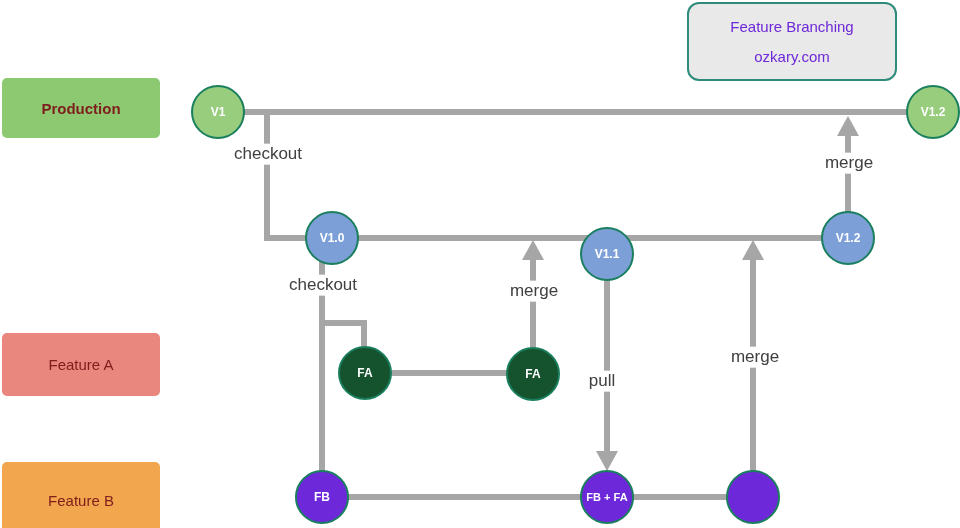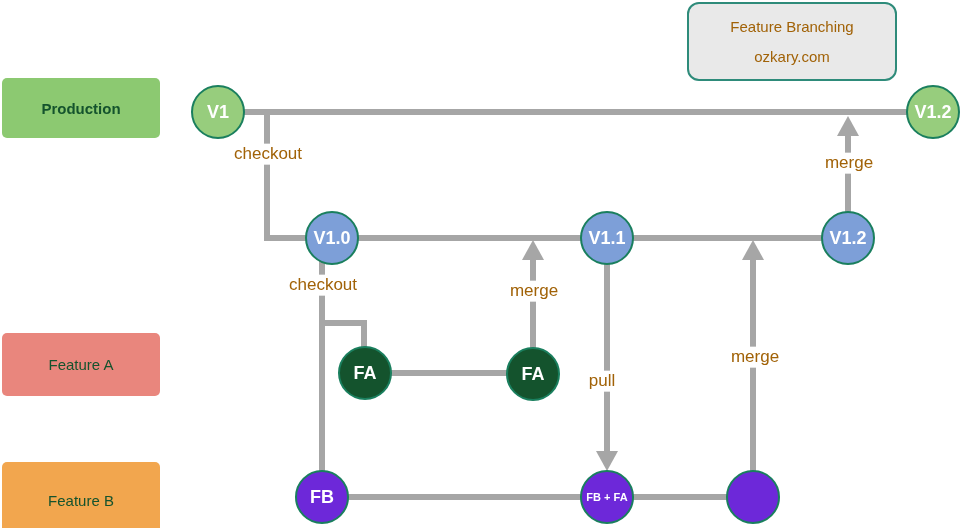--- a/index.html
+++ b/index.html
@@ -11,21 +11,21 @@
     overflow: hidden;
     font-family: "Liberation Sans", sans-serif;
   }
 
   
   .lane {
     position: absolute;
     left: 2px;
     width: 158px;
     border-radius: 5px;
-    color: #14532d;
+    color: #7f1d1d;
     display: flex;
     align-items: center;
     justify-content: center;
     font-size: 15px;
     z-index: 3;
   }
   .lane-production  { top: 78px;  height: 60px; background: #8CC971; font-weight: bold; }
   .lane-development { top: 207px; height: 62px; background: #5CB3E6; }
   .lane-feature-a   { top: 333px; height: 63px; background: #E9867D; }
   .lane-feature-b   { top: 462px; height: 76px; background: #F2A64E; }
@@ -36,21 +36,21 @@
     left: 687px; top: 2px;
     width: 210px; height: 79px;
     box-sizing: border-box;
     background: #E9E9E9;
     border: 2px solid #2E8B7A;
     border-radius: 12px;
     display: flex;
     flex-direction: column;
     align-items: center;
     justify-content: space-evenly;
-    color: #a16207;
+    color: #6d28d9;
     font-size: 15px;
     z-index: 4;
   }
 
   
   .line { position: absolute; background: #A6A6A6; z-index: 1; }
 
   
   .arrow-up, .arrow-down {
     position: absolute; width: 0; height: 0; z-index: 1;
@@ -58,41 +58,41 @@
     border-right: 11px solid transparent;
   }
   .arrow-up   { border-bottom: 20px solid #A6A6A6; }
   .arrow-down { border-top:    20px solid #A6A6A6; }
 
   
   .edge-label {
     position: absolute;
     transform: translate(-50%, -50%);
     background: #ffffff;
-    color: #a16207;
+    color: #404040;
     font-size: 17px;
     line-height: 1.1;
     padding: 1px 4px;
     white-space: nowrap;
     z-index: 2;
   }
 
   
   .node {
     position: absolute;
     width: 54px; height: 54px;
     box-sizing: border-box;
     border-radius: 50%;
     border: 2px solid #1A7F5E;
     display: flex;
     align-items: center;
     justify-content: center;
     color: #ffffff;
     font-weight: bold;
-    font-size: 18px;
+    font-size: 12px;
     z-index: 3;
   }
   .node-green  { background: #97CD7D; }
   .node-blue   { background: #7D9FD8; }
   .node-salmon { background: #14532d; }
   .node-orange { background: #6d28d9; }
   .node-small-text { font-size: 11px; text-align: right; }
 </style>
 </head>
 <body>
@@ -129,21 +129,21 @@
   <div class="edge-label" style="left:268px; top:154px;">checkout</div>
   <div class="edge-label" style="left:323px; top:285px;">checkout</div>
   <div class="edge-label" style="left:534px; top:291px;">merge</div>
   <div class="edge-label" style="left:849px; top:163px;">merge</div>
   <div class="edge-label" style="left:755px; top:357px;">merge</div>
   <div class="edge-label" style="left:602px; top:381px;text-align:right;">pull</div>
 
   <div class="node node-green" style="left:191px; top:85px;">V1</div>
   <div class="node node-green" style="left:906px; top:85px;">V1.2</div>
   <div class="node node-blue" style="left:305px; top:211px;">V1.0</div>
-  <div class="node node-blue" style="left:580px; top:211px;">V1.1</div>
+  <div class="node node-blue" style="left:580px; top:227px;">V1.1</div>
   <div class="node node-blue" style="left:821px; top:211px;">V1.2</div>
   <div class="node node-salmon" style="left:338px; top:346px;">FA</div>
   <div class="node node-salmon" style="left:506px; top:347px;">FA</div>
   <div class="node node-orange" style="left:295px; top:470px;">FB</div>
   <div class="node node-orange node-small-text" style="left:580px; top:470px;">FB + FA</div>
   <div class="node node-orange" style="left:726px; top:470px;"></div>
 
 </div>
 
 </body></html>

